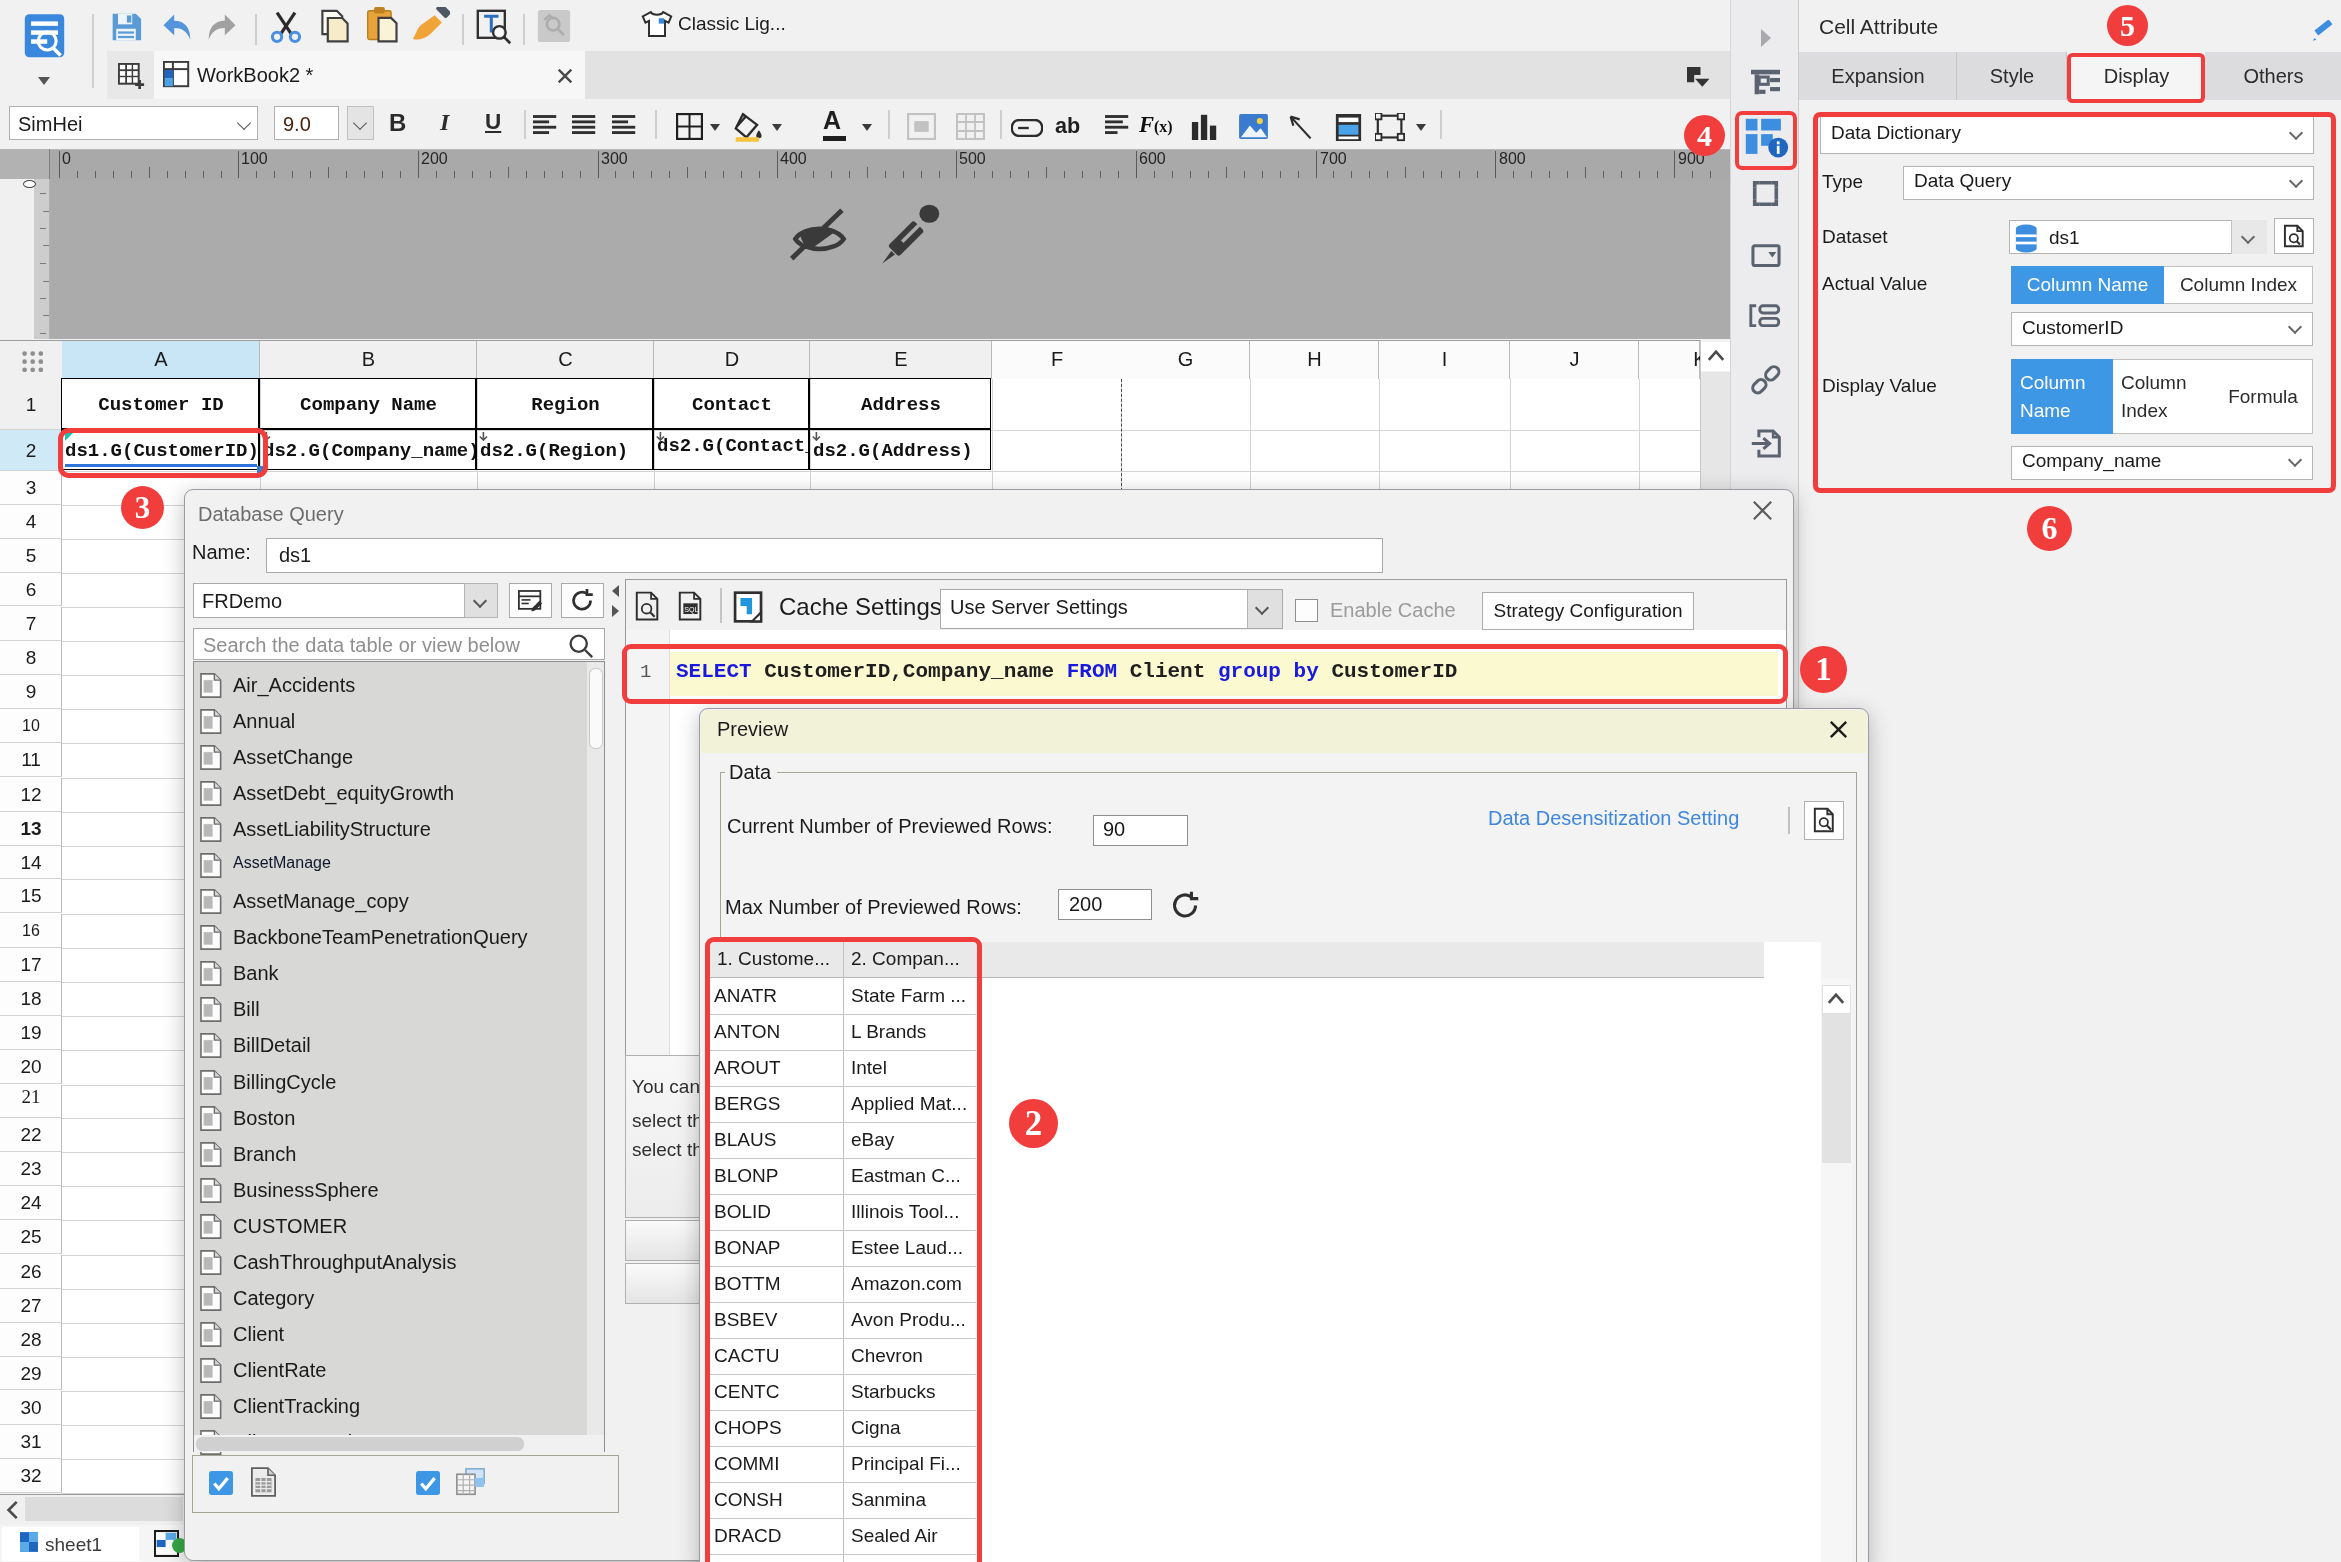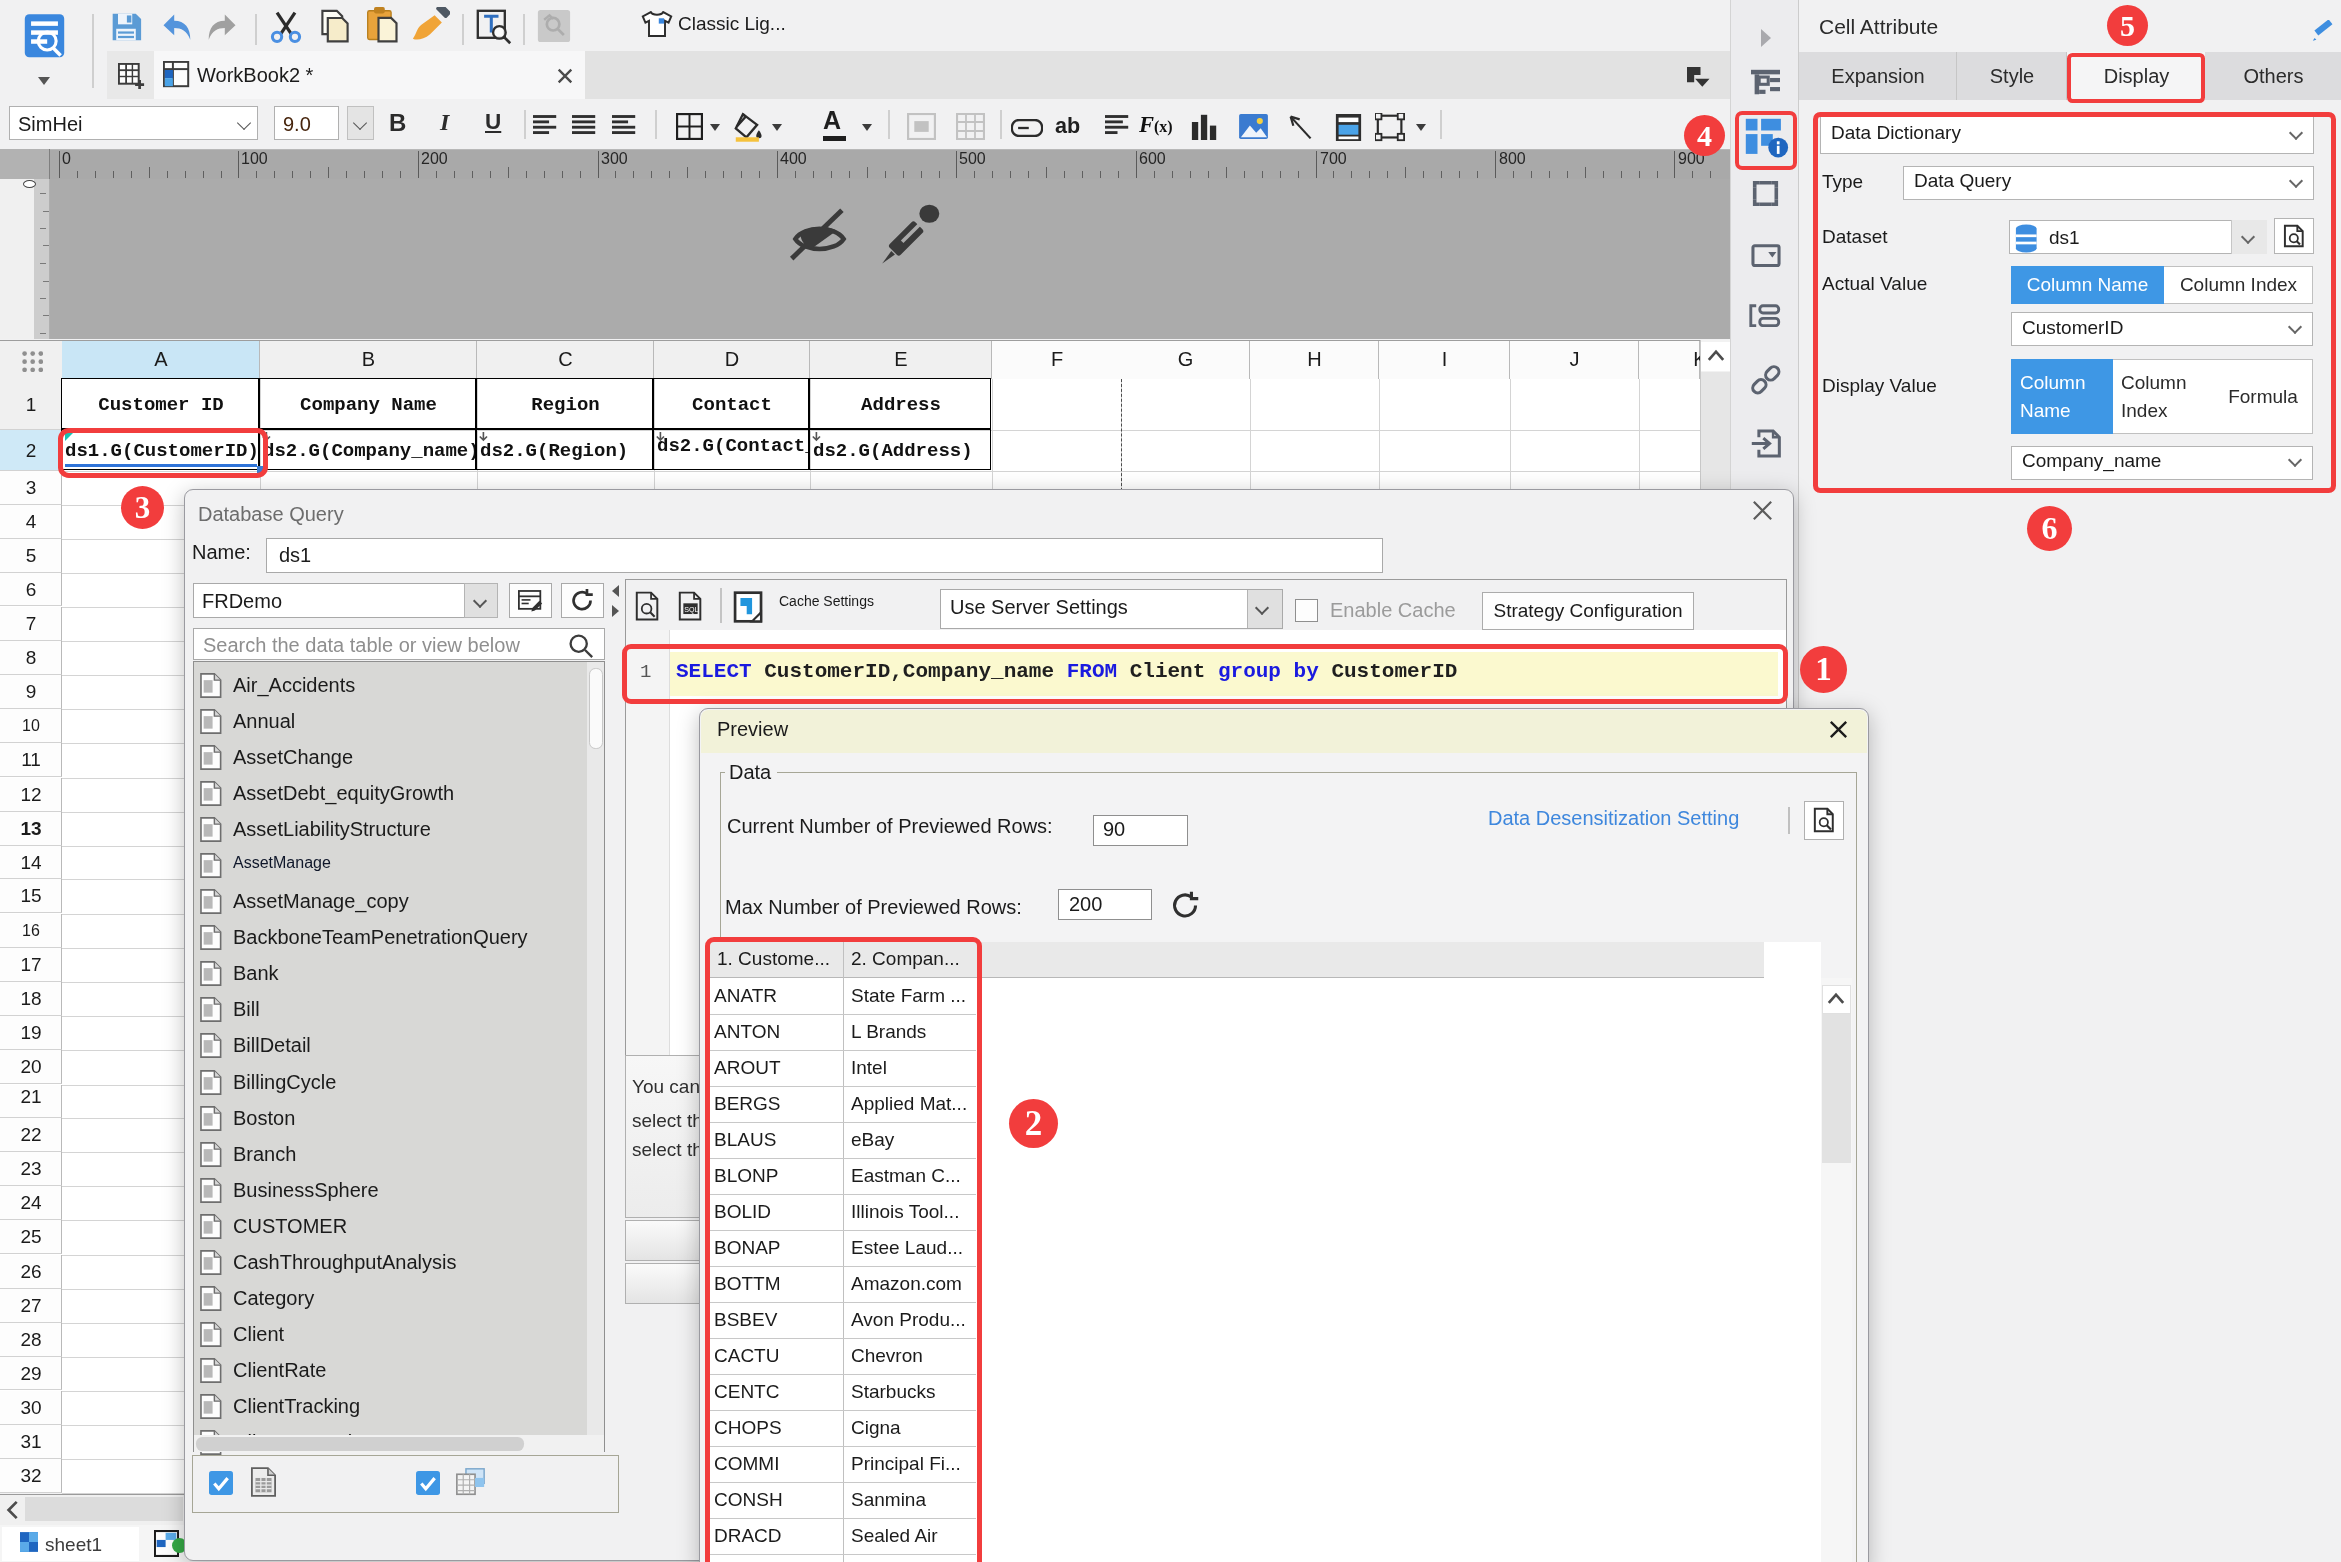--- a/index.html
+++ b/index.html
@@ -391,21 +391,21 @@
 <div class="abs" style="left:0px;top:914px;width:62px;height:34px;display:flex;align-items:center;justify-content:center;font-size:16px;color:#1b1b1b;font-weight:normal;white-space:nowrap;">16</div>
 <div class="abs " style="left:0px;top:948px;width:62px;height:34px;background:#fdfdfd;border-right:0.9px solid #b9b9b9;border-bottom:0.9px solid #d2d2d2;"></div>
 <div class="abs" style="left:0px;top:948px;width:62px;height:34px;display:flex;align-items:center;justify-content:center;font-size:19px;color:#1b1b1b;font-weight:normal;white-space:nowrap;">17</div>
 <div class="abs " style="left:0px;top:982px;width:62px;height:34px;background:#fdfdfd;border-right:0.9px solid #b9b9b9;border-bottom:0.9px solid #d2d2d2;"></div>
 <div class="abs" style="left:0px;top:982px;width:62px;height:34px;display:flex;align-items:center;justify-content:center;font-size:19px;color:#1b1b1b;font-weight:normal;white-space:nowrap;">18</div>
 <div class="abs " style="left:0px;top:1016px;width:62px;height:34px;background:#fdfdfd;border-right:0.9px solid #b9b9b9;border-bottom:0.9px solid #d2d2d2;"></div>
 <div class="abs" style="left:0px;top:1016px;width:62px;height:34px;display:flex;align-items:center;justify-content:center;font-size:19px;color:#1b1b1b;font-weight:normal;white-space:nowrap;">19</div>
 <div class="abs " style="left:0px;top:1050px;width:62px;height:34px;background:#fdfdfd;border-right:0.9px solid #b9b9b9;border-bottom:0.9px solid #d2d2d2;"></div>
 <div class="abs" style="left:0px;top:1050px;width:62px;height:34px;display:flex;align-items:center;justify-content:center;font-size:19px;color:#1b1b1b;font-weight:normal;white-space:nowrap;">20</div>
 <div class="abs " style="left:0px;top:1085px;width:62px;height:33px;background:#fdfdfd;border-right:0.9px solid #b9b9b9;border-bottom:0.9px solid #d2d2d2;"></div>
-<div class="abs" style="left:0px;top:1085px;width:62px;height:24px;display:flex;align-items:center;justify-content:center;font-size:19px;color:#1b1b1b;font-weight:normal;white-space:nowrap;">21</div>
+<div class="abs" style="left:0px;top:1085px;width:62px;height:24px;display:flex;align-items:center;justify-content:center;font-size:19px;color:#1b1b1b;font-weight:normal;white-space:nowrap;font-family:Liberation Serif, serif;">21</div>
 <div class="abs " style="left:0px;top:1118px;width:62px;height:34px;background:#fdfdfd;border-right:0.9px solid #b9b9b9;border-bottom:0.9px solid #d2d2d2;"></div>
 <div class="abs" style="left:0px;top:1118px;width:62px;height:34px;display:flex;align-items:center;justify-content:center;font-size:19px;color:#1b1b1b;font-weight:normal;white-space:nowrap;">22</div>
 <div class="abs " style="left:0px;top:1152px;width:62px;height:34px;background:#fdfdfd;border-right:0.9px solid #b9b9b9;border-bottom:0.9px solid #d2d2d2;"></div>
 <div class="abs" style="left:0px;top:1152px;width:62px;height:34px;display:flex;align-items:center;justify-content:center;font-size:19px;color:#1b1b1b;font-weight:normal;white-space:nowrap;">23</div>
 <div class="abs " style="left:0px;top:1186px;width:62px;height:34px;background:#fdfdfd;border-right:0.9px solid #b9b9b9;border-bottom:0.9px solid #d2d2d2;"></div>
 <div class="abs" style="left:0px;top:1186px;width:62px;height:34px;display:flex;align-items:center;justify-content:center;font-size:19px;color:#1b1b1b;font-weight:normal;white-space:nowrap;">24</div>
 <div class="abs " style="left:0px;top:1220px;width:62px;height:34px;background:#fdfdfd;border-right:0.9px solid #b9b9b9;border-bottom:0.9px solid #d2d2d2;"></div>
 <div class="abs" style="left:0px;top:1220px;width:62px;height:34px;display:flex;align-items:center;justify-content:center;font-size:19px;color:#1b1b1b;font-weight:normal;white-space:nowrap;">25</div>
 <div class="abs " style="left:0px;top:1255px;width:62px;height:34px;background:#fdfdfd;border-right:0.9px solid #b9b9b9;border-bottom:0.9px solid #d2d2d2;"></div>
 <div class="abs" style="left:0px;top:1255px;width:62px;height:34px;display:flex;align-items:center;justify-content:center;font-size:19px;color:#1b1b1b;font-weight:normal;white-space:nowrap;">26</div>
@@ -829,21 +829,21 @@
 <path d="M18 2 v7 h7" fill="none" stroke="#2f2f2f" stroke-width="2"></path>
 <rect x="6" y="14" width="16" height="12" fill="#2f2f2f"></rect>
 <text x="7" y="24" font-size="8" fill="#fff" font-family="sans-serif">SQL</text>
 </svg>
 <div class="abs " style="left:720px;top:588px;width:1.8px;height:35px;background:#c4c4c4;"></div>
 <svg class="abs" style="left:733px;top:590px" width="31" height="34" viewBox="0 0 34 38">
 <rect x="2" y="3" width="29" height="32" fill="#fff" stroke="#2f2f2f" stroke-width="3"></rect>
 <path d="M8 9 h13 v18 h-6 v-9 h-7 z" fill="#2196dd"></path>
 <path d="M31 35 h-10 l10 -10 z" fill="#fff" stroke="#2f2f2f" stroke-width="2.4"></path>
 </svg>
-<div class="abs " style="left:779px;top:593px;font-size:14px;color:#1b1b1b;font-weight:normal;white-space:nowrap;">Cache Settings</div>
+<div class="abs " style="left:779px;top:593px;font-size:24px;color:#1b1b1b;font-weight:normal;white-space:nowrap;">Cache Settings</div>
 <div class="abs " style="left:940px;top:589px;width:343px;height:40px;background:#fff;border:0.9px solid #a9a9a9;"></div>
 <div class="abs " style="left:950px;top:596px;font-size:20px;color:#1b1b1b;font-weight:normal;white-space:nowrap;">Use Server Settings</div>
 <div class="abs " style="left:1247px;top:590px;width:35px;height:38px;background:#e0e0e0;border-left:0.9px solid #b4b4b4;"></div>
 <div class="abs" style="left:1257px;top:603px;width:10px;height:10px;border-left:2.2px solid #555;border-bottom:2.2px solid #555;transform:rotate(-45deg);"></div>
 <div class="abs " style="left:1295px;top:599px;width:23.4px;height:23.4px;background:#fdfdfd;border:1.8px solid #8f8f8f;"></div>
 <div class="abs " style="left:1330px;top:599px;font-size:20px;color:#9b9b9b;font-weight:normal;white-space:nowrap;">Enable Cache</div>
 <div class="abs " style="left:1482px;top:592px;width:212px;height:38px;background:#fdfdfd;border:0.9px solid #ababab;"></div>
 <div class="abs" style="left:1482px;top:592px;width:212px;height:38px;display:flex;align-items:center;justify-content:center;font-size:19px;color:#1b1b1b;font-weight:normal;white-space:nowrap;">Strategy Configuration</div>
 <div class="abs " style="left:626px;top:630px;width:1160px;height:425px;background:#fff;"></div>
 <div class="abs " style="left:626px;top:630px;width:44px;height:425px;background:#f4f4f4;border-right:0.9px solid #ddd;"></div>

